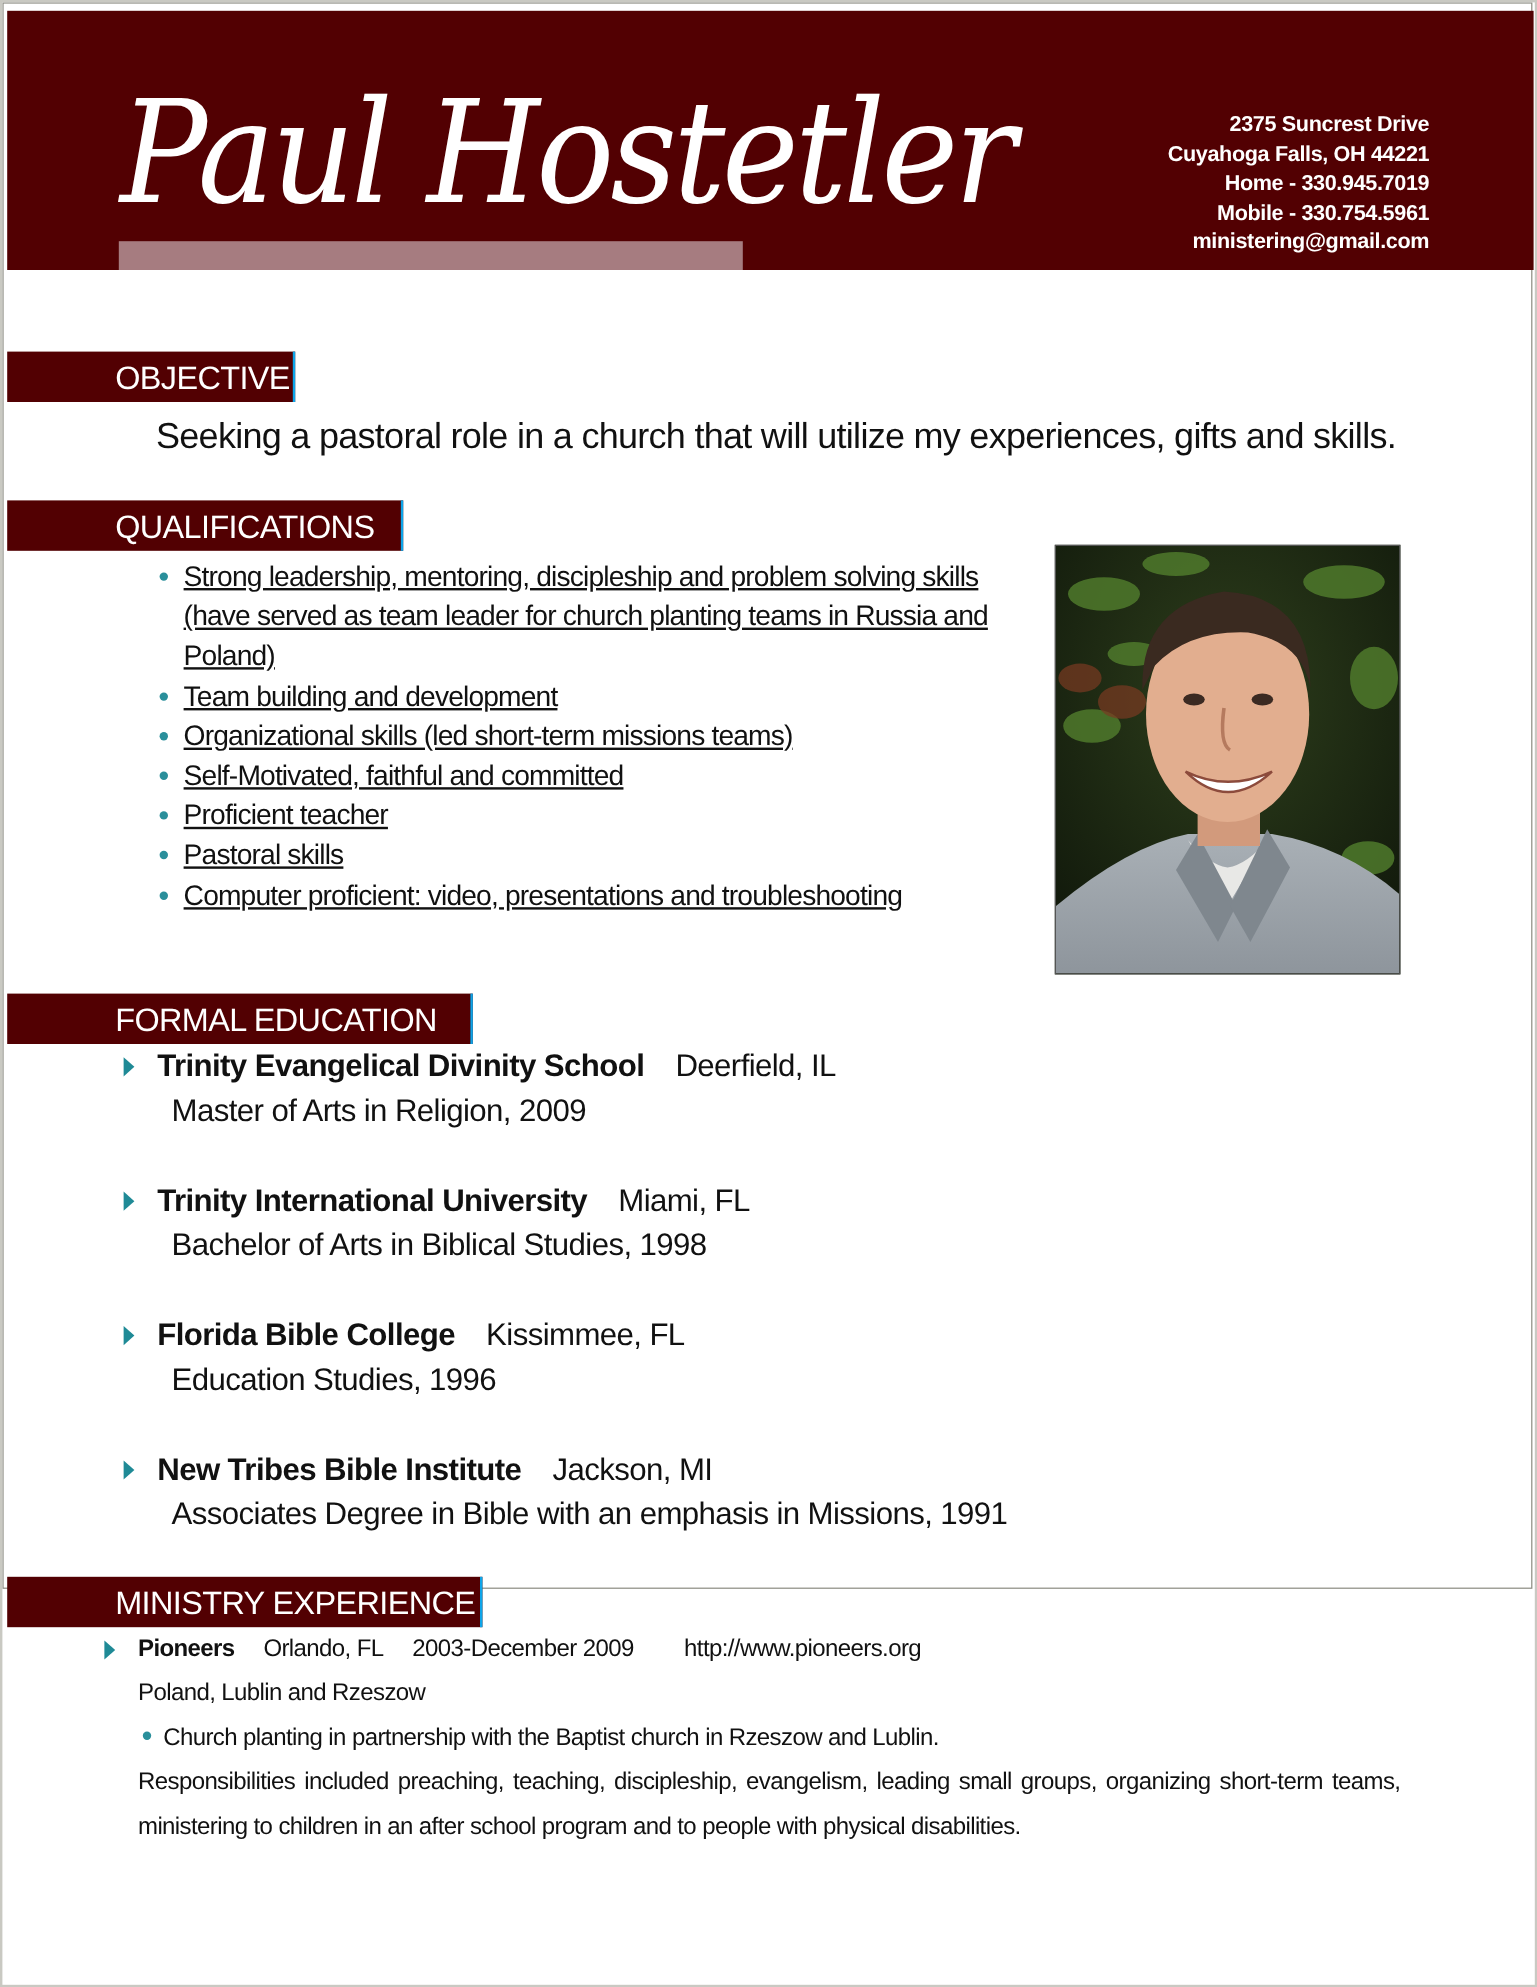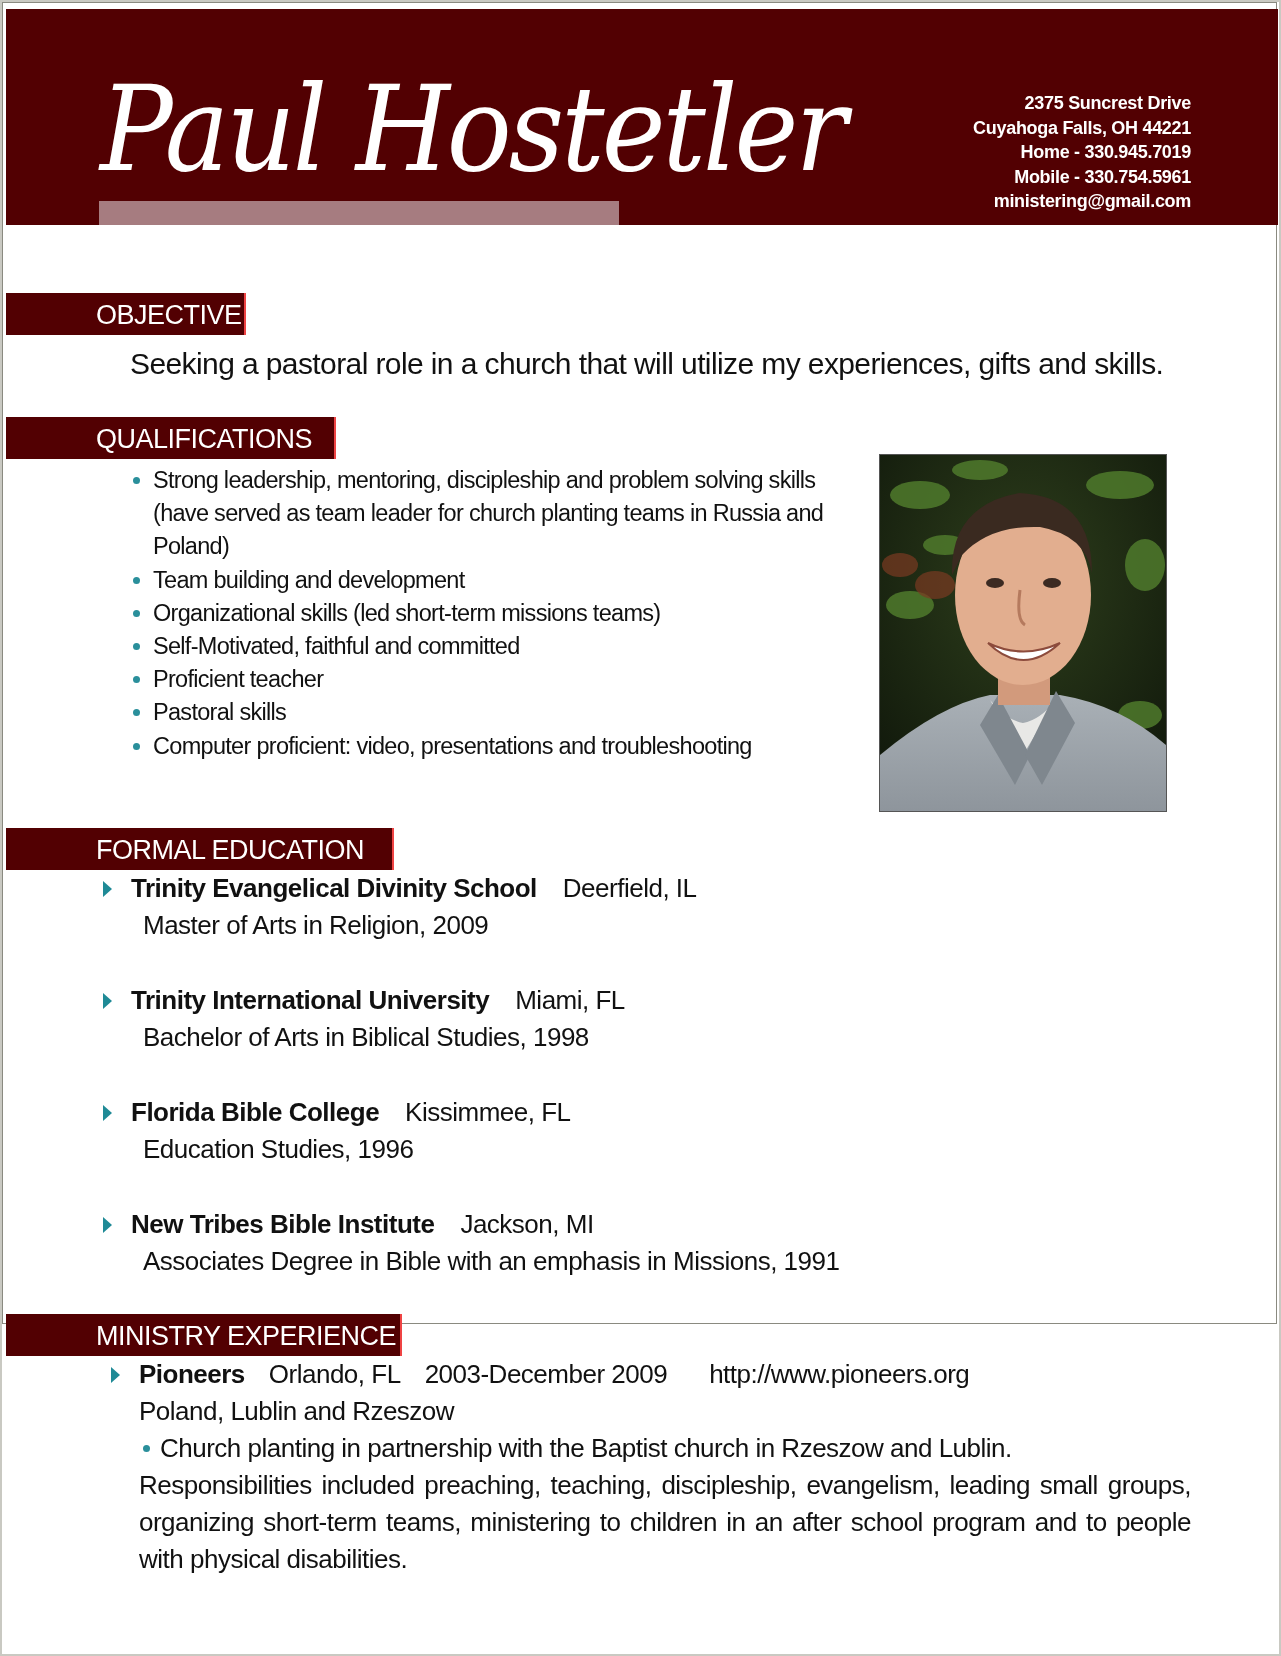--- a/index.html
+++ b/index.html
@@ -16,40 +16,40 @@
           font-size:108px; line-height:120px; color:#fff; letter-spacing:-3px; transform:scaleY(1.1);
           transform-origin:left top; white-space:nowrap; }
   .name-bar { position:absolute; left:96px; top:198px; width:520px; height:24px; background:#a67c80; }
   .contact { position:absolute; right:85px; top:88px; text-align:right; color:#fff; font-weight:bold;
              font-size:18px; line-height:24.5px; letter-spacing:-0.3px; }
   .contact div { white-space:nowrap; }
 
   
   .sec-head { position:absolute; left:3px; height:42px; background:#520002; color:#fff;
               font-size:27px; line-height:44px; padding-left:90px; padding-right:10px; box-sizing:border-box;
-              letter-spacing:-0.5px; white-space:nowrap; border-right:2px solid #ef4444; }
+              letter-spacing:-0.5px; white-space:nowrap; border-right:2px solid #0ea5e9; }
 
   .objective { position:absolute; left:127px; top:344px; font-size:30px; letter-spacing:-0.6px; white-space:nowrap; }
 
   .quals { position:absolute; left:128px; top:461px; width:700px; font-size:23.5px; line-height:33.2px;
-           letter-spacing:-0.7px; }
+           letter-spacing:-0.7px;text-decoration:underline; }
   .qual { position:relative; padding-left:22px; }
   .qual .dot { position:absolute; left:2px; top:13px; width:7px; height:7px; border-radius:50%; background:#2a8f9b; }
 
   .photo { position:absolute; left:876px; top:451px; width:286px; height:356px; border:1px solid #555;
            overflow:hidden; background:#1d2a14; }
 
   .edu { position:absolute; left:100px; font-size:26px; line-height:37px; letter-spacing:-0.5px; white-space:nowrap; }
   .tri { position:absolute; left:0; top:11px; width:0; height:0; border-top:8px solid transparent;
          border-bottom:8px solid transparent; border-left:9px solid #1f8a96; }
   .edu .school { font-weight:bold; margin-left:28px; }
   .edu .loc { margin-left:26px; }
   .edu .degree { margin-left:40px; }
 
-  .exp { position:absolute; left:108px; top:1353px; width:1080px; font-size:26px; line-height:37px; letter-spacing:-0.5px; }
+  .exp { position:absolute; left:84px; top:1353px; width:1080px; font-size:20px; line-height:37px; letter-spacing:-0.5px; }
   .exp .line { white-space:nowrap; }
   .exp .org { font-weight:bold; margin-left:28px; }
   .exp .gap { margin-left:24px; }
   .exp .gap2 { margin-left:42px; }
   .exp .ind { margin-left:28px; }
   .exp .para { margin-left:28px; text-align:justify; width:1052px; }
   .exp .bdot { display:inline-block; width:7px; height:7px; border-radius:50%; background:#2a8f9b;
                vertical-align:middle; margin:0 10px 4px 4px; }
 </style>
 </head>

